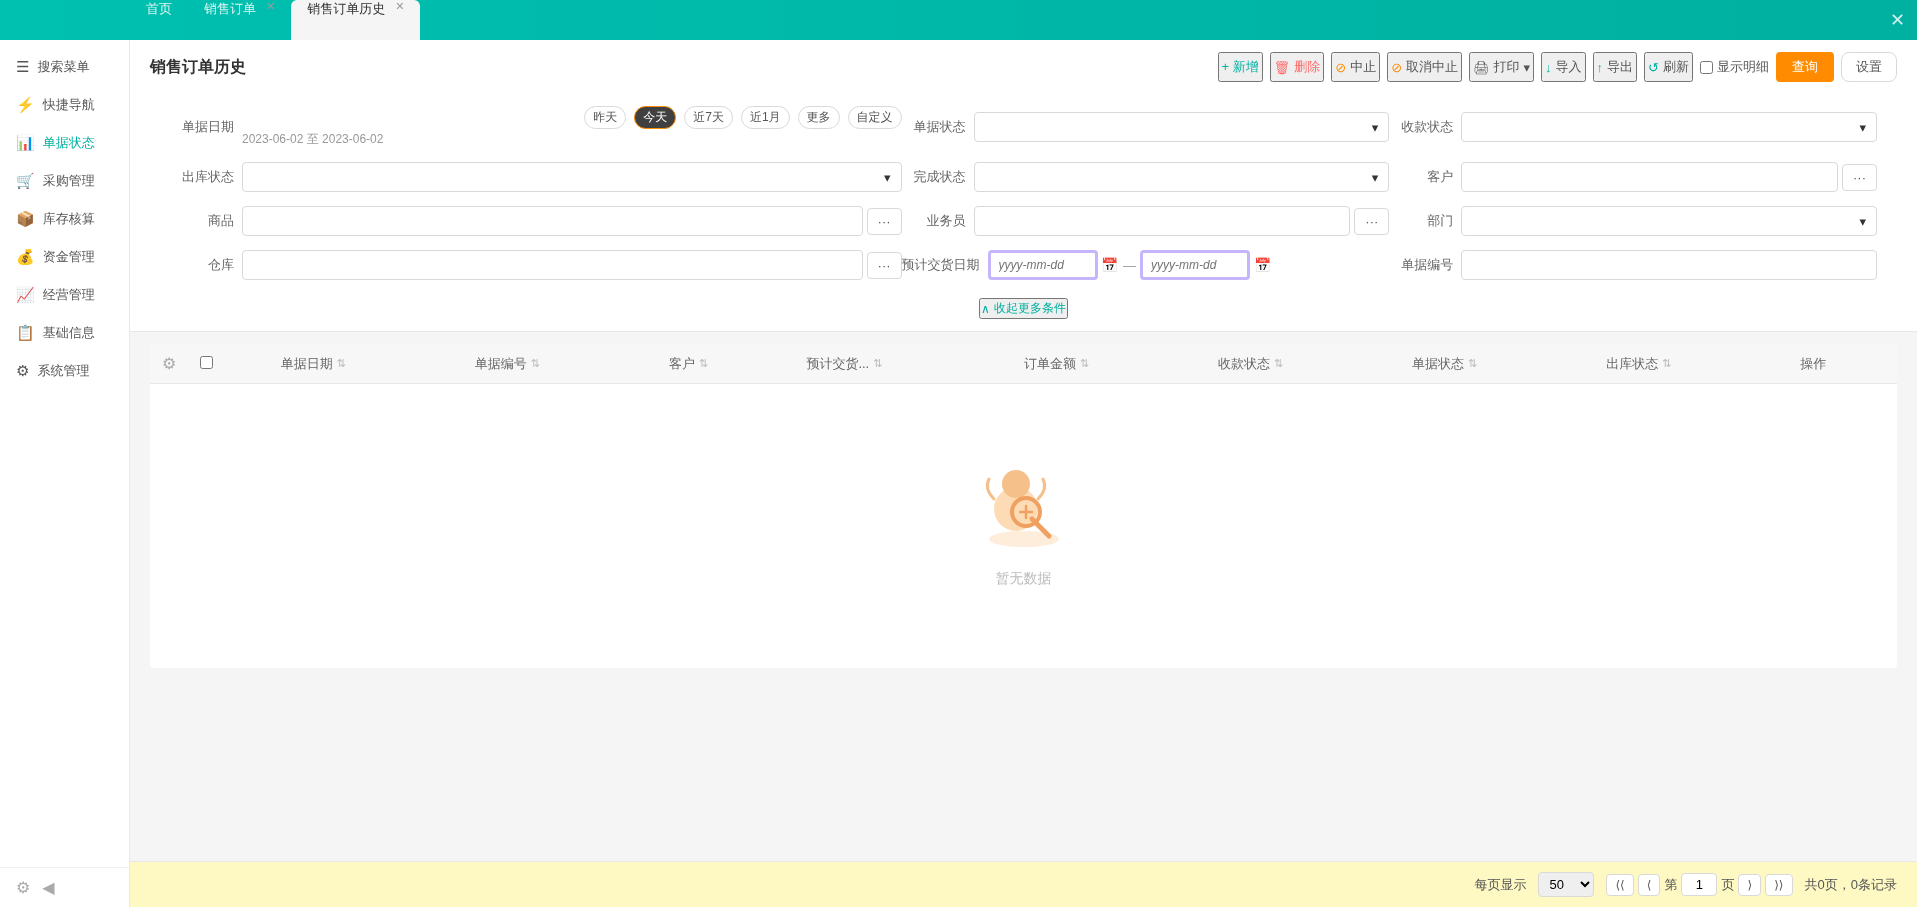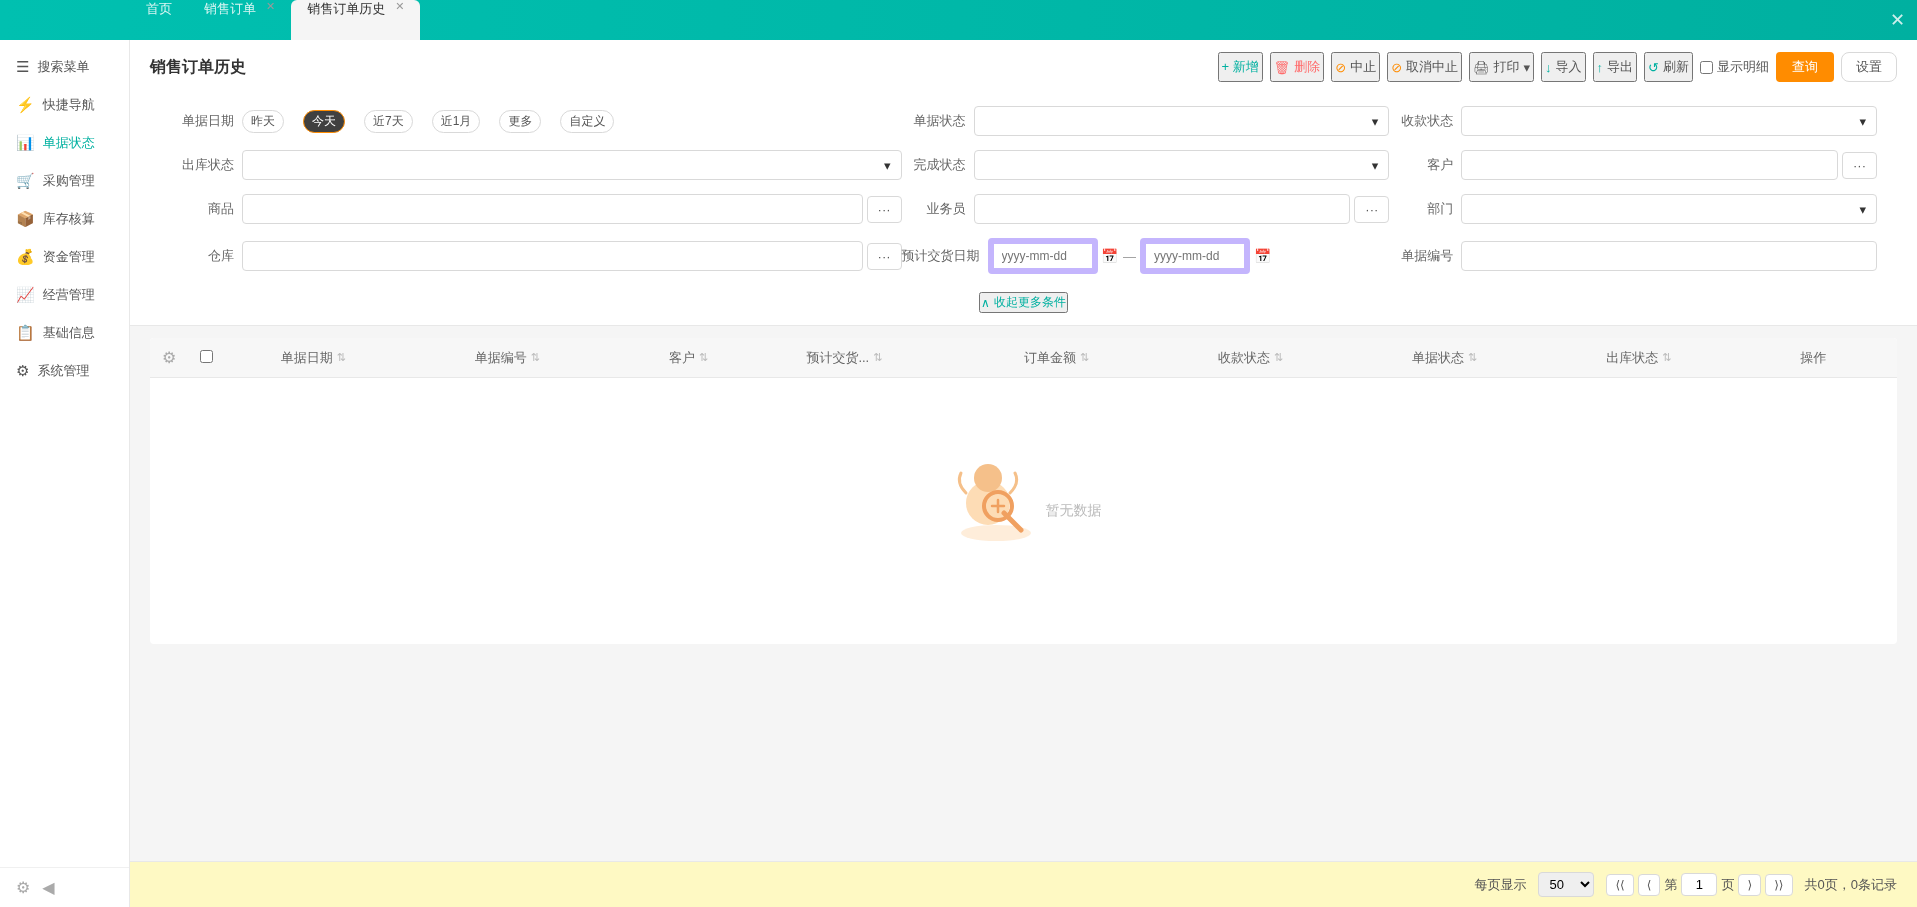--- a/index.html
+++ b/index.html
@@ -174,22 +174,23 @@
       padding-right: 8px;
       white-space: nowrap;
     }
     .filter-control {
       flex: 1;
       min-width: 0;
     }
     .date-range-btns {
       display: flex;
       align-items: center;
-      gap: 19px;
+      gap: 8px;
       flex-wrap: wrap;
+      justify-content: flex-end;
     }
     .date-btn {
       padding: 2px 8px;
       border: 1px solid #d9d9d9;
       border-radius: 12px;
       font-size: 12px;
       cursor: pointer;
       color: #555;
       background: #fff;
     }
@@ -224,27 +225,28 @@
       cursor: pointer;
       background: #fff;
       color: #555;
     }
     .date-input-group {
       display: flex;
       align-items: center;
       gap: 4px;
     }
     .date-input {
-      border: 6px solid #c4b5fd;
+      border: 3px solid #c4b5fd;
       border-radius: 4px;
       padding: 5px 8px;
       font-size: 12px;
       color: #bbb;
       background: #fff;
       width: 110px;
+      font-style: italic;
     }
     .date-sep { color: #999; }
     .cal-icon { color: #aaa; font-size: 14px; cursor: pointer; }
     .collapse-row {
       display: flex;
       justify-content: center;
       padding: 4px 0 0 0;
     }
     .collapse-btn {
       color: #00b0a0;
@@ -288,21 +290,21 @@
       cursor: pointer;
     }
     .th-sort-icon { color: #bbb; font-size: 11px; }
     .th-settings { color: #aaa; cursor: pointer; font-size: 16px; }
     .th-check { width: 36px; }
     .th-action { text-align: right; }
 
     
     .empty-state {
       display: flex;
-      flex-direction: row;
+      flex-direction: column;
       align-items: center;
       justify-content: center;
       padding: 80px 0;
     }
     .empty-icon {
       width: 100px;
       height: 90px;
       margin-bottom: 16px;
       position: relative;
     }
@@ -469,20 +471,21 @@
             <span class="filter-label">单据日期</span>
             <div class="filter-control">
               <div class="date-range-btns">
                 <button class="date-btn">昨天</button>
                 <button class="date-btn active">今天</button>
                 <button class="date-btn">近7天</button>
                 <button class="date-btn">近1月</button>
                 <button class="date-btn">更多</button>
                 <button class="date-btn">自定义</button>
               </div>
+              <div class="date-range-text">2023-06-02 至 2023-06-02</div>
             </div>
           </div>
           <div class="filter-item" style="flex:1;">
             <span class="filter-label">单据状态</span>
             <div class="filter-control">
               <div class="select-control">
                 <span class="placeholder"></span>
                 <span>▾</span>
               </div>
             </div>

